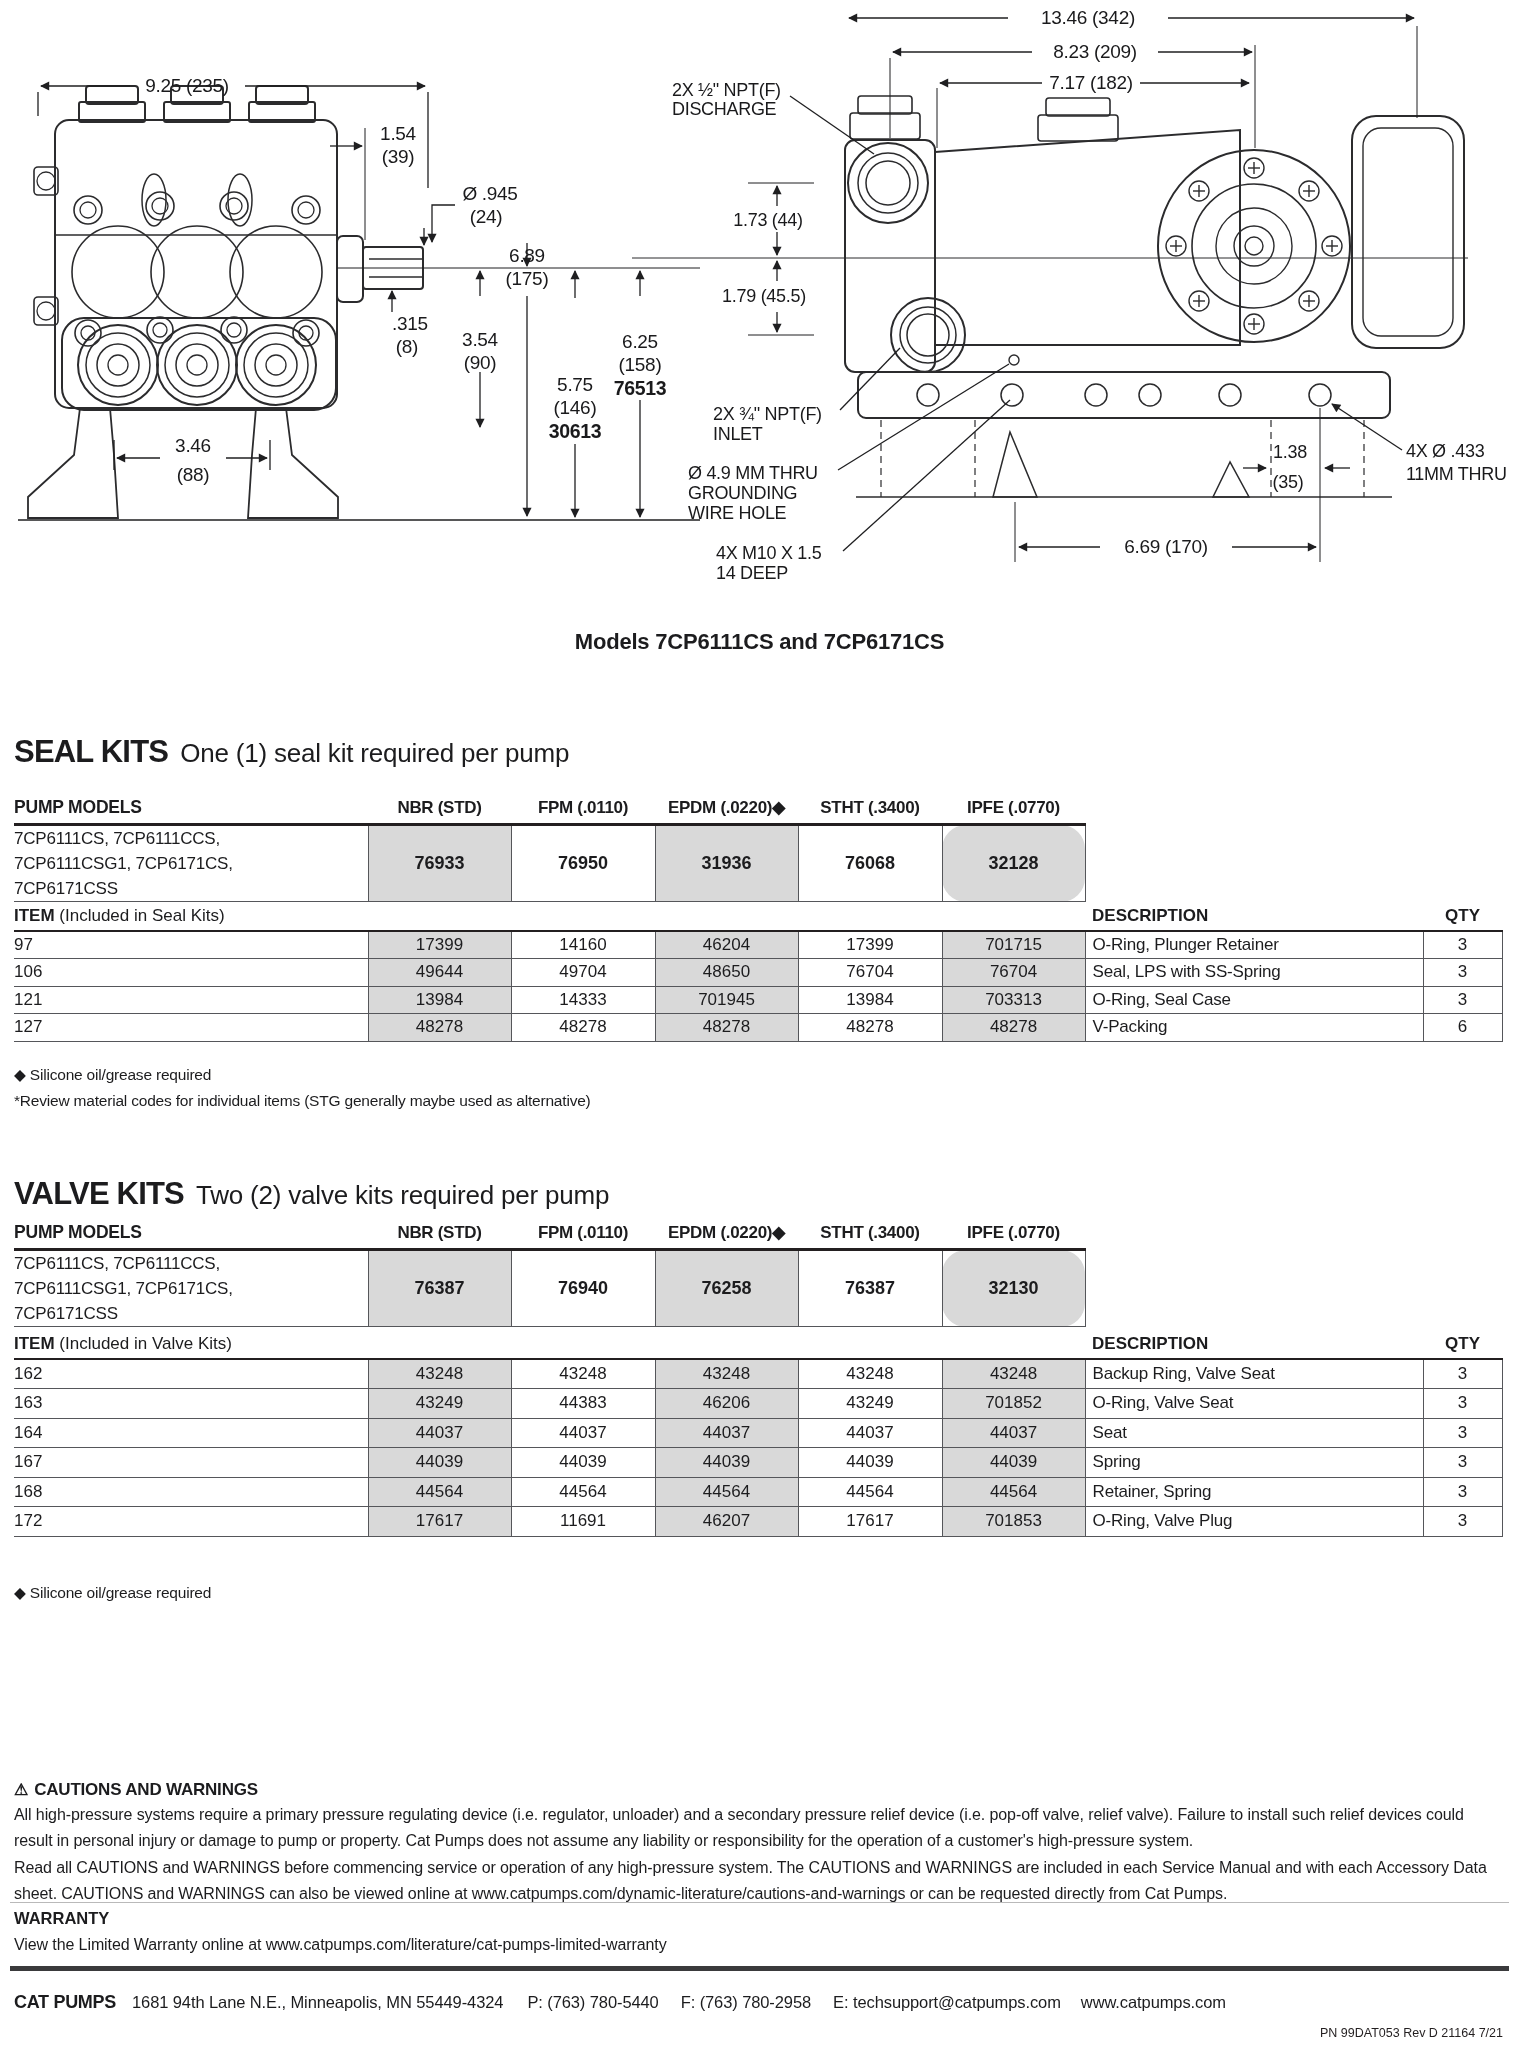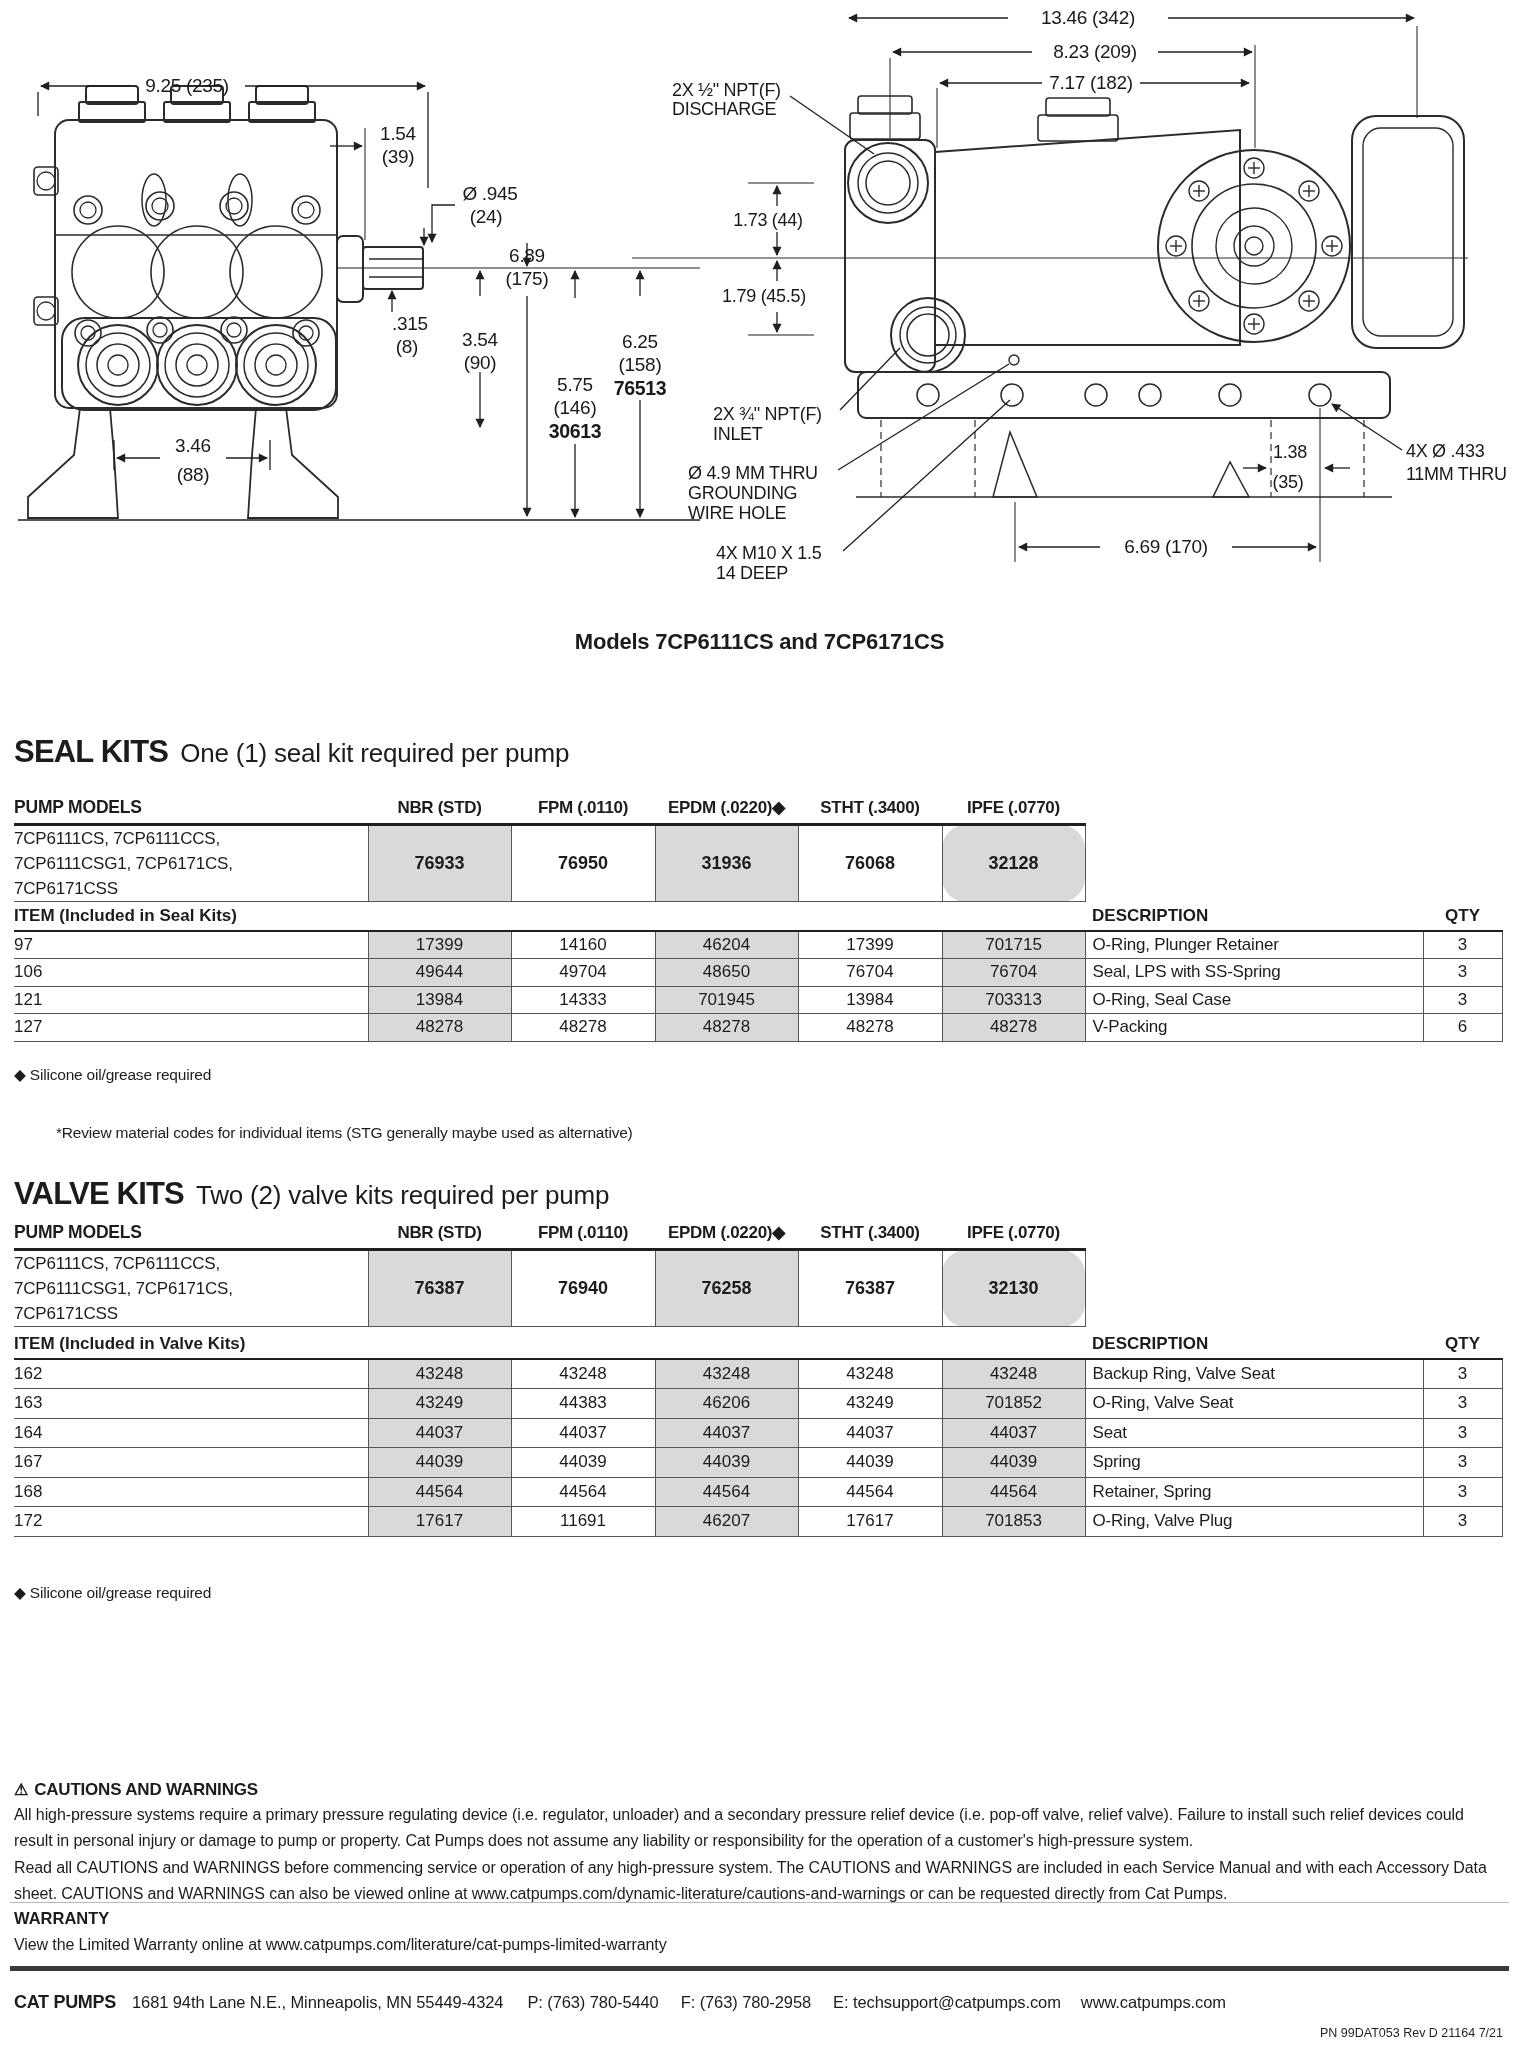--- a/index.html
+++ b/index.html
@@ -31,21 +31,21 @@
   tr.kitrow{height:72px;}
   tr.kitrow td{border-bottom:1.6px solid #55565a;}
   td.models{font-size:17px;line-height:25px;padding-right:40px;letter-spacing:-0.2px;}
   td.kitnum{font-weight:bold;text-align:center;font-size:18px;}
   .g{background:#d9d9d9;}
   .vb{border-left:1.6px solid #55565a;}
   .vbr{border-right:1.6px solid #55565a;border-radius:24px;}
   tr.itemhead th{border-bottom:2.6px solid #231f20;padding-bottom:4px;text-align:left;}
   tr.itemhead th.deschead{padding-left:7px;font-weight:bold;}
   tr.itemhead th.qtyhead{text-align:center;font-weight:bold;}
-  tr.itemhead .note{font-weight:700;margin-top:26px;}
+  tr.itemhead .note{font-weight:400;margin-top:26px;}
   tr.itemrow td{border-bottom:1.4px solid #55565a;text-align:center;}
   tr.itemrow td.itemno{text-align:left;}
   tr.itemrow td.desc{text-align:left;padding-left:7px;letter-spacing:-0.2px;}
   .seal-items tr.itemrow{height:27.5px;}
   .valve-items tr.itemrow{height:29.5px;}
   .footnote{left:14px;font-size:15.5px;letter-spacing:-0.2px;}
   
   .cautions-head{left:14px;top:1780px;font-size:17px;font-weight:bold;letter-spacing:-0.2px;}
   .warn-ico{font-size:16px;margin-right:6px;}
   .para{left:14px;width:1492px;font-size:16px;line-height:25.5px;letter-spacing:-0.1px;}
@@ -420,21 +420,21 @@
     <td class="g vb">48278</td>
     <td class="vb">48278</td>
     <td class="g vb">48278</td>
     <td class="desc vb">V-Packing</td>
     <td class="vb vbr">6</td>
   </tr>
 </tbody>
   </table>
 
 <div class="abs footnote" style="top:1066px;">◆ Silicone oil/grease required</div>
-<div class="abs footnote" style="top:1124px;margin-left:42px;">*Review material codes for individual items (STG generally maybe used as alternative)</div>
+<div class="abs footnote" style="top:1092px;">*Review material codes for individual items (STG generally maybe used as alternative)</div>
 
 <div class="abs section-title" style="top:1176px;">
   <span class="big">VALVE KITS</span><span class="sub">Two (2) valve kits required per pump</span>
 </div>
 
 <table class="kit-table" style="top:1222px;width:1071px;">
   <colgroup>
       <col style="width:354px">
       <col style="width:143px">
       <col style="width:144px">

